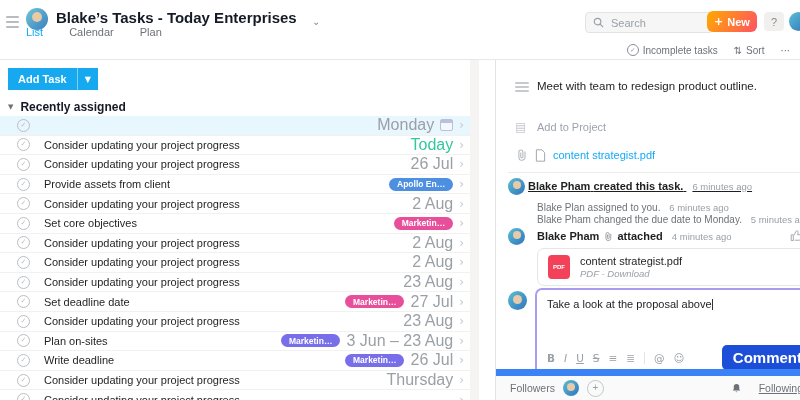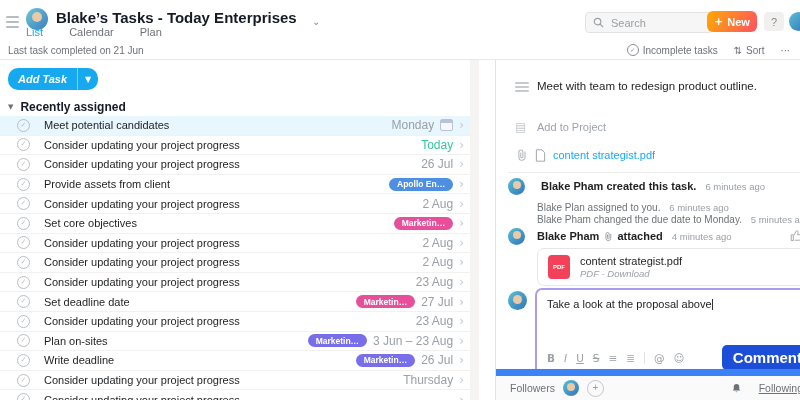--- a/index.html
+++ b/index.html
@@ -42,39 +42,39 @@
   .last-completed{position:absolute;left:8px;top:3px;}
   .toolbar-right{position:absolute;right:10px;top:2px;display:flex;align-items:center;gap:16px;}
   .tb-item{display:flex;align-items:center;gap:4px;cursor:pointer;}
   .mini-check{width:10px;height:10px;border:1px solid #8a8f98;border-radius:50%;font-size:6px;
         line-height:10px;text-align:center;color:#8a8f98;}
 
   
   .left-panel{position:absolute;left:0;top:60px;width:470px;height:340px;background:#fff;
         border-right:1px solid #e0e0e0;overflow:hidden;}
   .add-task{position:absolute;left:8px;top:8px;height:22px;display:flex;cursor:pointer;
-        border-radius:10px;overflow:hidden;font-size:11px;font-weight:bold;color:#fff;font-style:italic;}
+        border-radius:0;overflow:hidden;font-size:11px;font-weight:bold;color:#fff;}
   .add-task .main{background:#17a9f0;display:flex;align-items:center;padding:0 10px;}
   .add-task .drop{background:#17a9f0;border-left:1px solid rgba(255,255,255,.45);width:20px;
         display:flex;align-items:center;justify-content:center;font-size:8px;}
   .section-hdr{position:absolute;left:8px;top:40px;display:flex;align-items:center;gap:7px;
         font-size:12px;font-weight:bold;color:#151b26;cursor:pointer;}
   .section-hdr .tri{font-size:7px;color:#6d7278;}
   .task-rows{position:absolute;left:0;top:56px;width:470px;}
   .task-row{display:flex;align-items:center;height:18.6px;padding:0 6px 0 17px;
         border-bottom:1px solid #f2f1f0;font-size:11px;cursor:pointer;background:#fff;}
   .task-row.sel{background:#e8f6fd;}
   .task-row.partial{border-bottom:none;}
   .check{width:11px;height:11px;border:1px solid #b9bec3;border-radius:50%;color:#b9bec3;
         font-size:7px;line-height:11px;text-align:center;flex:none;
         font-family:"DejaVu Sans",sans-serif;}
   .t-title{margin-left:14px;color:#1e1f21;white-space:nowrap;}
   .meta{margin-left:auto;display:flex;align-items:center;gap:6px;}
   .pill{color:#fff;font-size:8.5px;font-weight:bold;padding:1.5px 8px;border-radius:8px;white-space:nowrap;}
-  .date{font-size:12px;color:#9aa0a6;white-space:nowrap;}
+  .date{font-size:16px;color:#9aa0a6;white-space:nowrap;}
   .cal{width:11px;height:10px;border:1px solid #b9c2d6;border-radius:2px;position:relative;background:#f4f7fb;}
   .cal::before{content:"";position:absolute;left:0;top:0;right:0;height:3px;background:#b9c2d6;}
   .chev{color:#c3c7cb;font-size:12px;line-height:1;font-family:"DejaVu Sans",sans-serif;}
 
   
   .gutter{position:absolute;left:470px;top:60px;width:9px;height:340px;background:#f5f4f3;}
   .right-panel{position:absolute;left:479px;top:60px;width:321px;height:340px;background:#fff;
         border-left:1px solid #e3e3e3;overflow:hidden;margin-left:16px;}
   .rp-row-icon{position:absolute;color:#b1b7bc;}
   .desc-icon{left:19px;top:22px;width:14px;}
@@ -159,21 +159,20 @@
   </div>
   <div class="new-btn">
     <span class="icon">+</span>
     <span>New</span>
   </div>
   <div class="help-btn">?</div>
   <div class="hdr-avatar"></div>
 </div>
 
 <div class="toolbar">
-  <div class="last-completed">Last task completed on 21 Jun</div>
   <div class="toolbar-right">
     <div class="tb-item">
       <span class="mini-check icon">✓</span>
       <span>Incomplete tasks</span>
     </div>
     <div class="tb-item">
       <span class="icon">⇅</span>
       <span>Sort</span>
     </div>
     <div class="tb-item icon">···</div>
@@ -185,21 +184,20 @@
     <span class="main">Add Task</span>
     <span class="drop icon">▼</span>
   </div>
   <div class="section-hdr">
     <span class="tri icon">▼</span>
     <span>Recently assigned</span>
   </div>
   <div class="task-rows">
       <div class="task-row sel">
         <span class="check icon">✓</span>
-        <span class="t-title">Meet potential candidates</span>
         <span class="meta">
           <span class="date">Monday</span>
           <span class="cal"></span>
           <span class="chev icon">›</span>
         </span>
       </div>
       <div class="task-row">
         <span class="check icon">✓</span>
         <span class="t-title">Consider updating your project progress</span>
         <span class="meta">
@@ -335,21 +333,21 @@
       <path d="M11 4v6.5a3.5 3.5 0 0 1-7 0V4.5a2.3 2.3 0 0 1 4.6 0V10a1.2 1.2 0 0 1-2.4 0V5" fill="none" stroke="#b1b7bc" stroke-width="1.2"></path>
     </svg>
     <svg width="11" height="13" viewBox="0 0 12 14">
       <path d="M1.5 .8h6l3 3v9.4h-9z" fill="#fff" stroke="#9aa0a6" stroke-width="1"></path>
     </svg>
     <span class="attach-link">content strategist.pdf</span>
   </div>
   <div class="rp-divider"></div>
 
   <div class="story-avatar" style="left:12px;top:118px;"></div>
-  <div class="story-line" style="left:45px;top:120px;">
+  <div class="story-line" style="left:32px;top:120px;text-decoration:underline;">
     <b>Blake Pham</b>
     <b> </b><b>created this task.</b>
     <span class="ts">6 minutes ago</span>
   </div>
   <div class="substory" style="top:142px;">
     <span>Blake Plan assigned to you.</span>
     <span class="ts">6 minutes ago</span>
   </div>
   <div class="substory" style="top:154px;">
     <span>Blake Pham changed the due date to Monday.</span>

